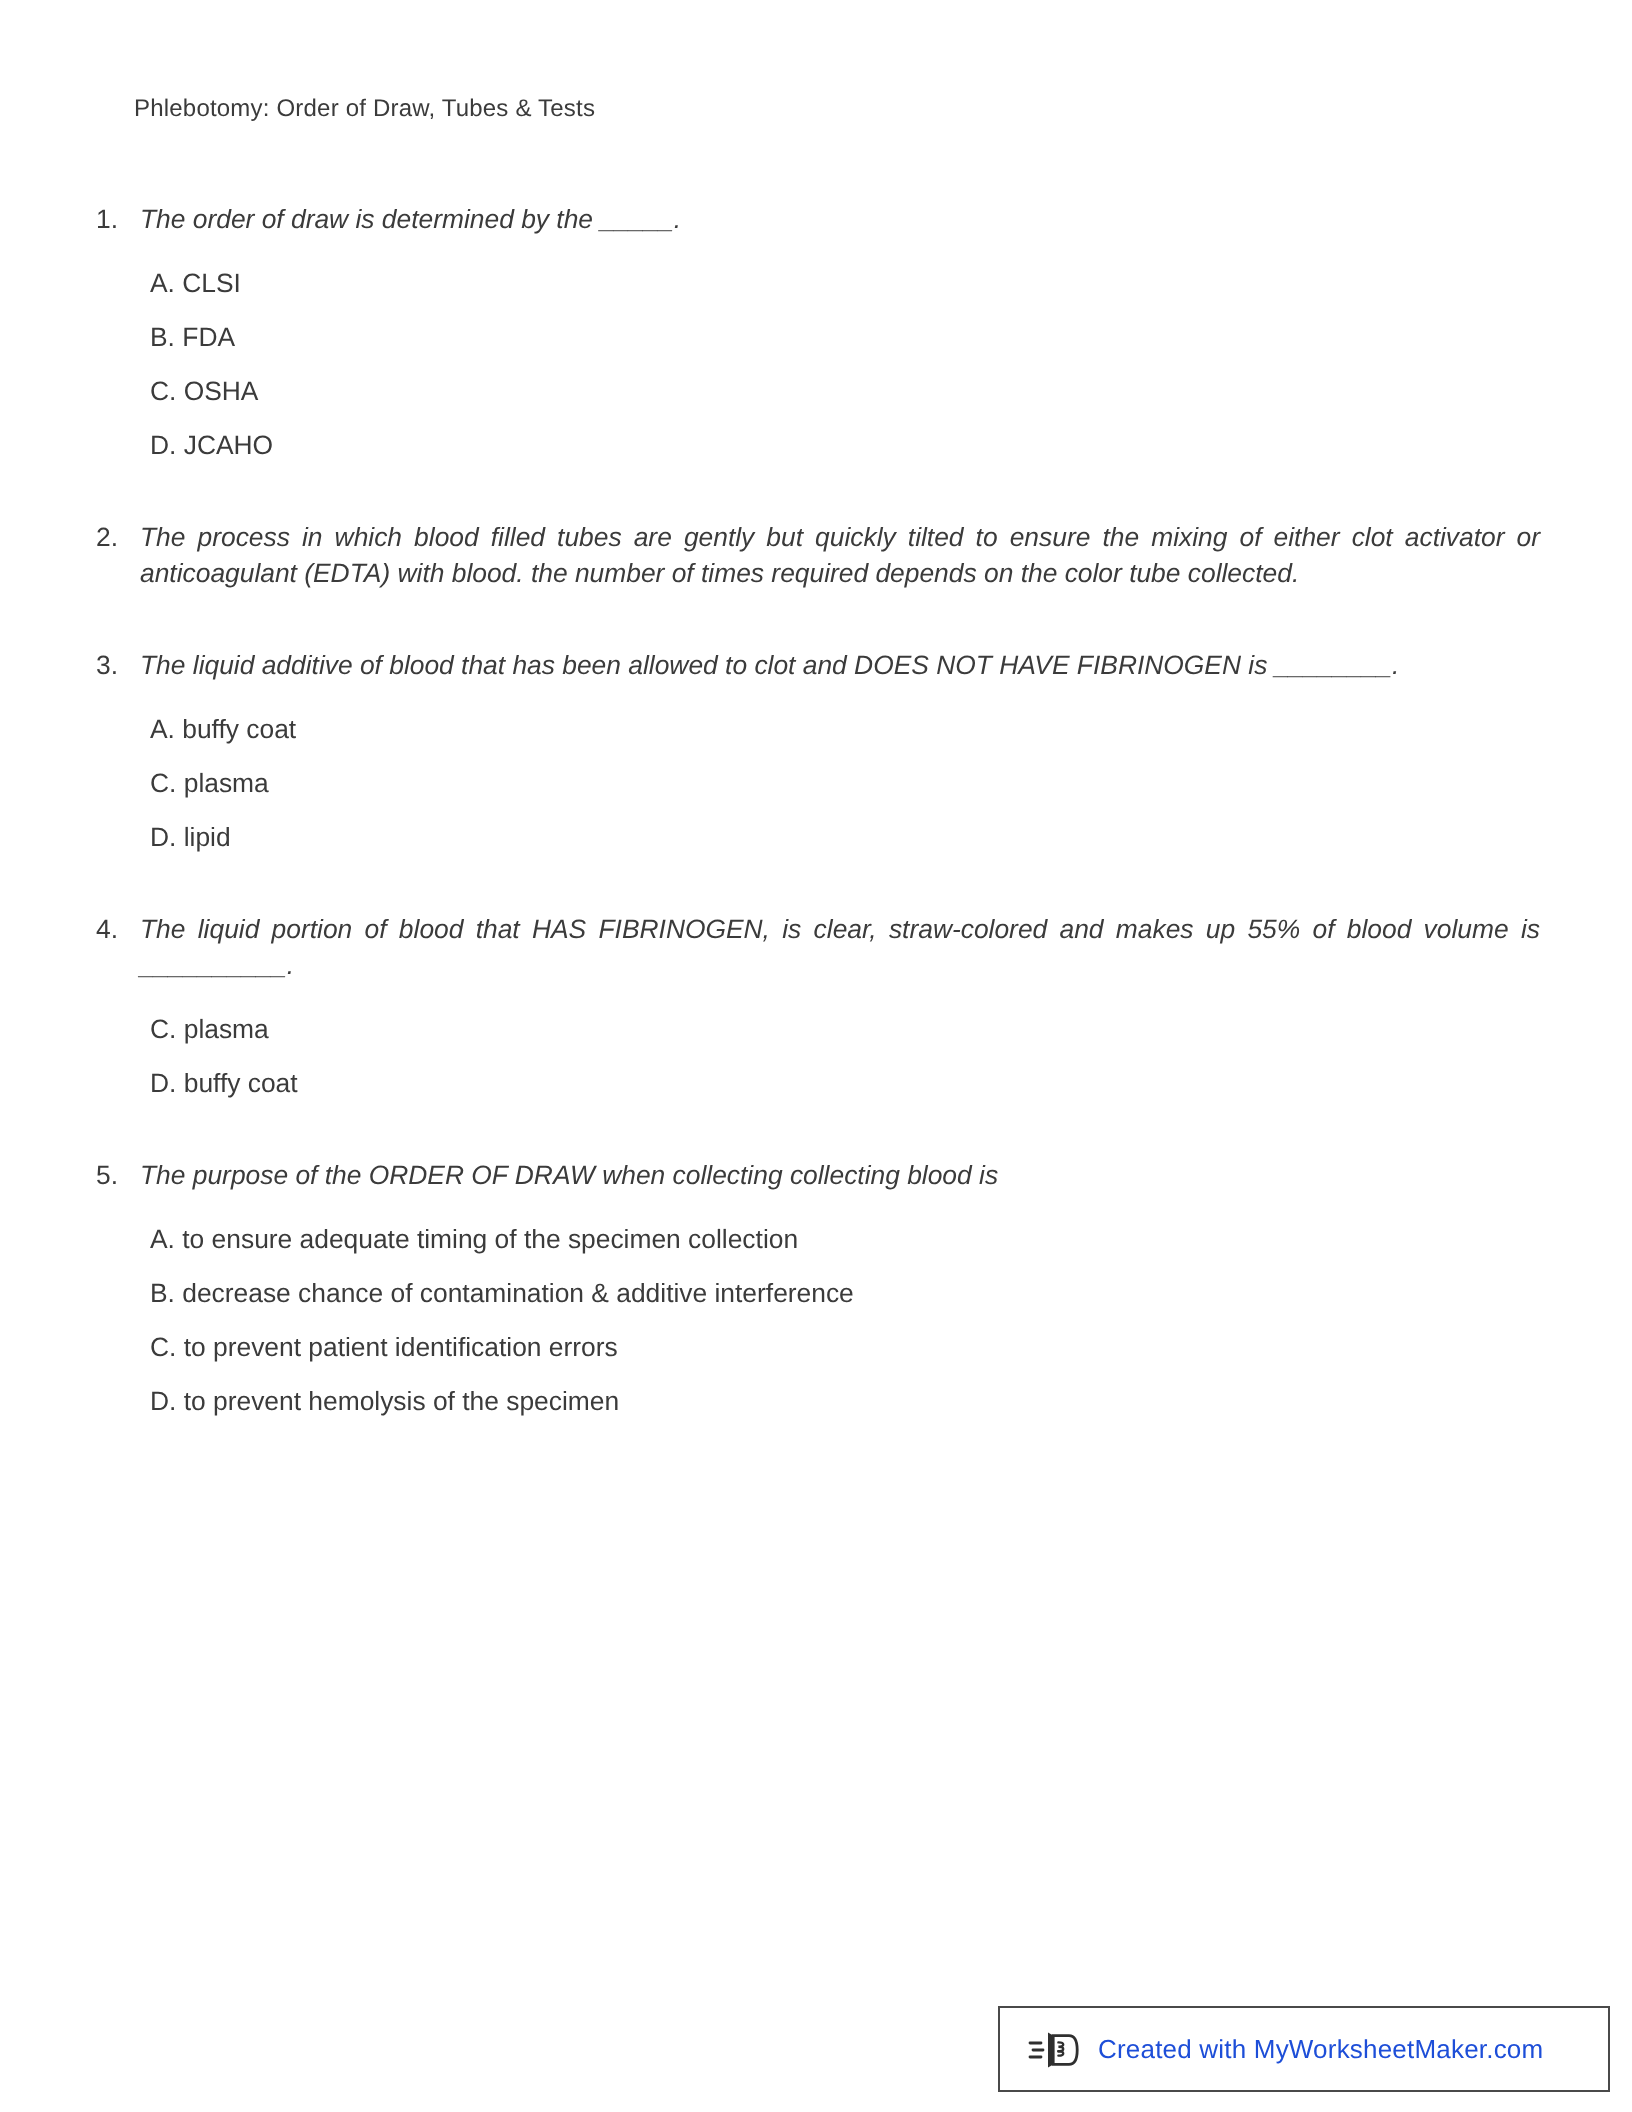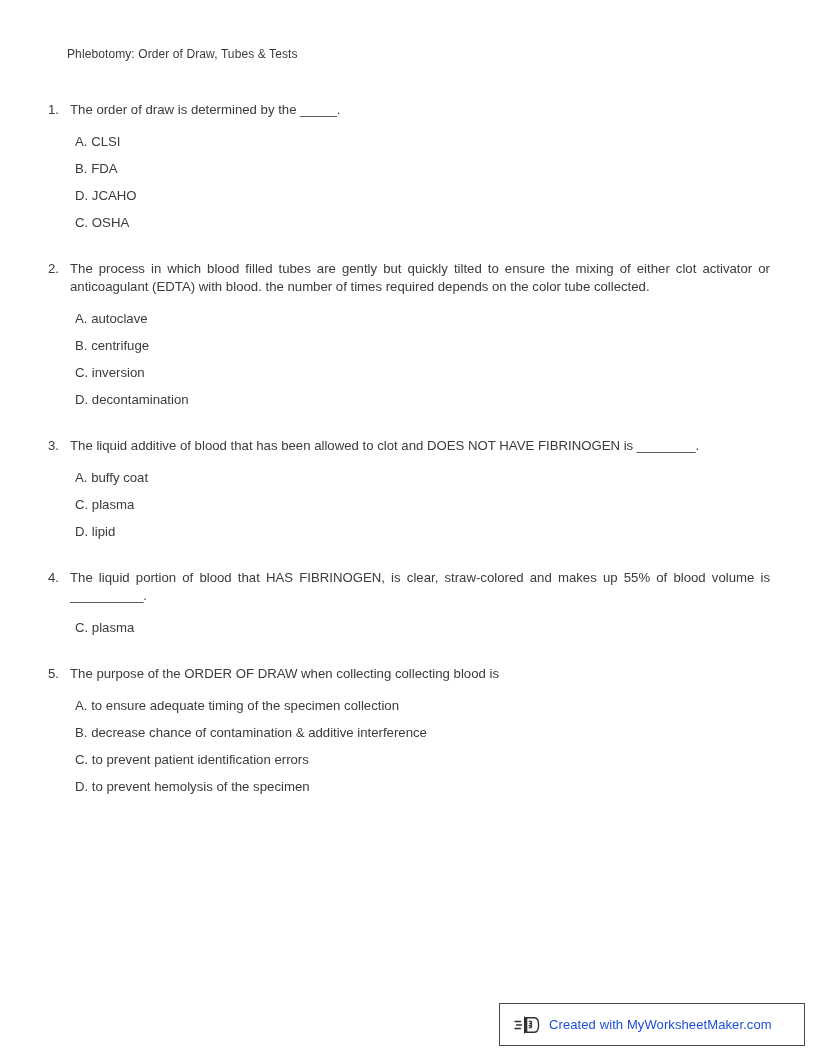--- a/index.html
+++ b/index.html
@@ -57,20 +57,21 @@
   .q-number {
     position: absolute;
     left: 0;
     top: 0;
     font-size: 13.2px;
     line-height: 18px;
     color: #3b3b3b;
   }
   .q-text {
     display: block;
+    font-style: italic;
   }
   .options {
     margin-top: 14px;
     padding-left: 27px;
   }
   .option-row {
     font-size: 13.2px;
     line-height: 18px;
     margin-bottom: 9px;
     color: #3b3b3b;
@@ -132,54 +133,36 @@
       <div class="options">
         <div class="option-row">
           <span class="opt-letter">A.</span>
           <span class="opt-text">CLSI</span>
         </div>
         <div class="option-row">
           <span class="opt-letter">B.</span>
           <span class="opt-text">FDA</span>
         </div>
         <div class="option-row">
+          <span class="opt-letter">C.</span>
+          <span class="opt-text">OSHA</span>
+        </div>
+        <div class="option-row">
           <span class="opt-letter">D.</span>
           <span class="opt-text">JCAHO</span>
-        </div>
-        <div class="option-row">
-          <span class="opt-letter">C.</span>
-          <span class="opt-text">OSHA</span>
         </div>
       </div>
       <div class="gap-after-options"></div>
     </div>
 
     <div class="question-block">
       <div class="question-line">
         <span class="q-number">2.</span>
         <span class="q-text">The process in which blood filled tubes are gently but quickly tilted to ensure the mixing of either clot activator or anticoagulant (EDTA) with blood. the number of times required depends on the color tube collected.</span>
       </div>
-      <div class="options">
-        <div class="option-row">
-          <span class="opt-letter">A.</span>
-          <span class="opt-text">autoclave</span>
-        </div>
-        <div class="option-row">
-          <span class="opt-letter">B.</span>
-          <span class="opt-text">centrifuge</span>
-        </div>
-        <div class="option-row">
-          <span class="opt-letter">C.</span>
-          <span class="opt-text">inversion</span>
-        </div>
-        <div class="option-row">
-          <span class="opt-letter">D.</span>
-          <span class="opt-text">decontamination</span>
-        </div>
-      </div>
       <div class="gap-after-options"></div>
     </div>
 
     <div class="question-block">
       <div class="question-line nowrap">
         <span class="q-number">3.</span>
         <span class="q-text">The liquid additive of blood that has been allowed to clot and DOES NOT HAVE FIBRINOGEN is ________.</span>
       </div>
       <div class="options">
         <div class="option-row">
@@ -200,20 +183,24 @@
 
     <div class="question-block">
       <div class="question-line">
         <span class="q-number">4.</span>
         <span class="q-text">The liquid portion of blood that HAS FIBRINOGEN, is clear, straw-colored and makes up 55% of blood volume is __________.</span>
       </div>
       <div class="options">
         <div class="option-row">
           <span class="opt-letter">C.</span>
           <span class="opt-text">plasma</span>
+        </div>
+        <div class="option-row">
+          <span class="opt-letter">D.</span>
+          <span class="opt-text">buffy coat</span>
         </div>
       </div>
       <div class="gap-after-options"></div>
     </div>
 
     <div class="question-block">
       <div class="question-line nowrap">
         <span class="q-number">5.</span>
         <span class="q-text">The purpose of the ORDER OF DRAW when collecting collecting blood is</span>
       </div>

